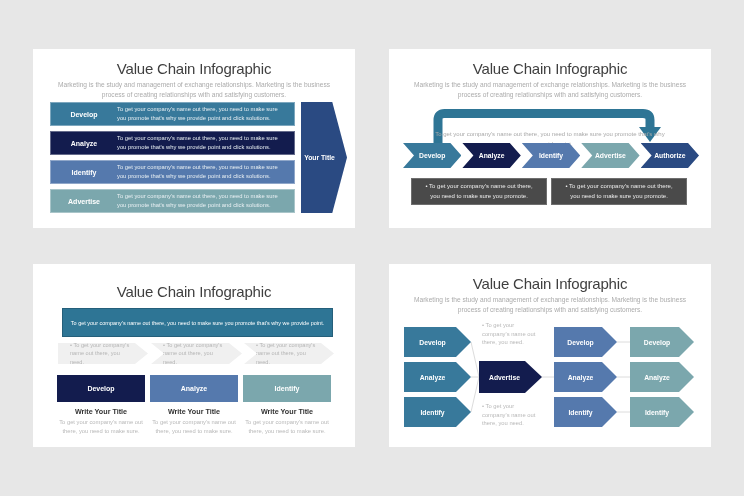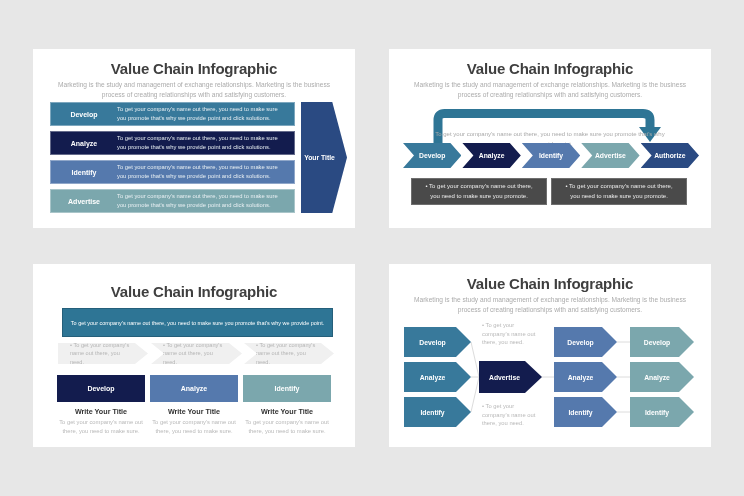--- a/index.html
+++ b/index.html
@@ -12,21 +12,21 @@
   .card{
     position:absolute;width:322px;background:#FFFFFF;
   }
   #card1{left:33px;top:49px;height:179px;}
   #card2{left:389px;top:49px;height:179px;}
   #card3{left:33px;top:264px;height:183px;}
   #card4{left:389px;top:264px;height:183px;}
 
   .title{
     position:absolute;top:11px;left:0;right:0;margin:0;text-align:center;
-    font-size:15px;font-weight:bold;color:#3F3F3F;letter-spacing:-0.2px;
+    font-size:15px;font-weight:normal;color:#3F3F3F;letter-spacing:-0.2px;
   }
   #card3 .title{top:19px;}
   .subtitle{
     position:absolute;top:31px;left:13px;right:13px;margin:0;text-align:center;
     font-size:6.6px;line-height:1.5;color:#ABABAB;
   }
 
   
   .s1-row{
     position:absolute;left:17px;width:245px;height:24px;

